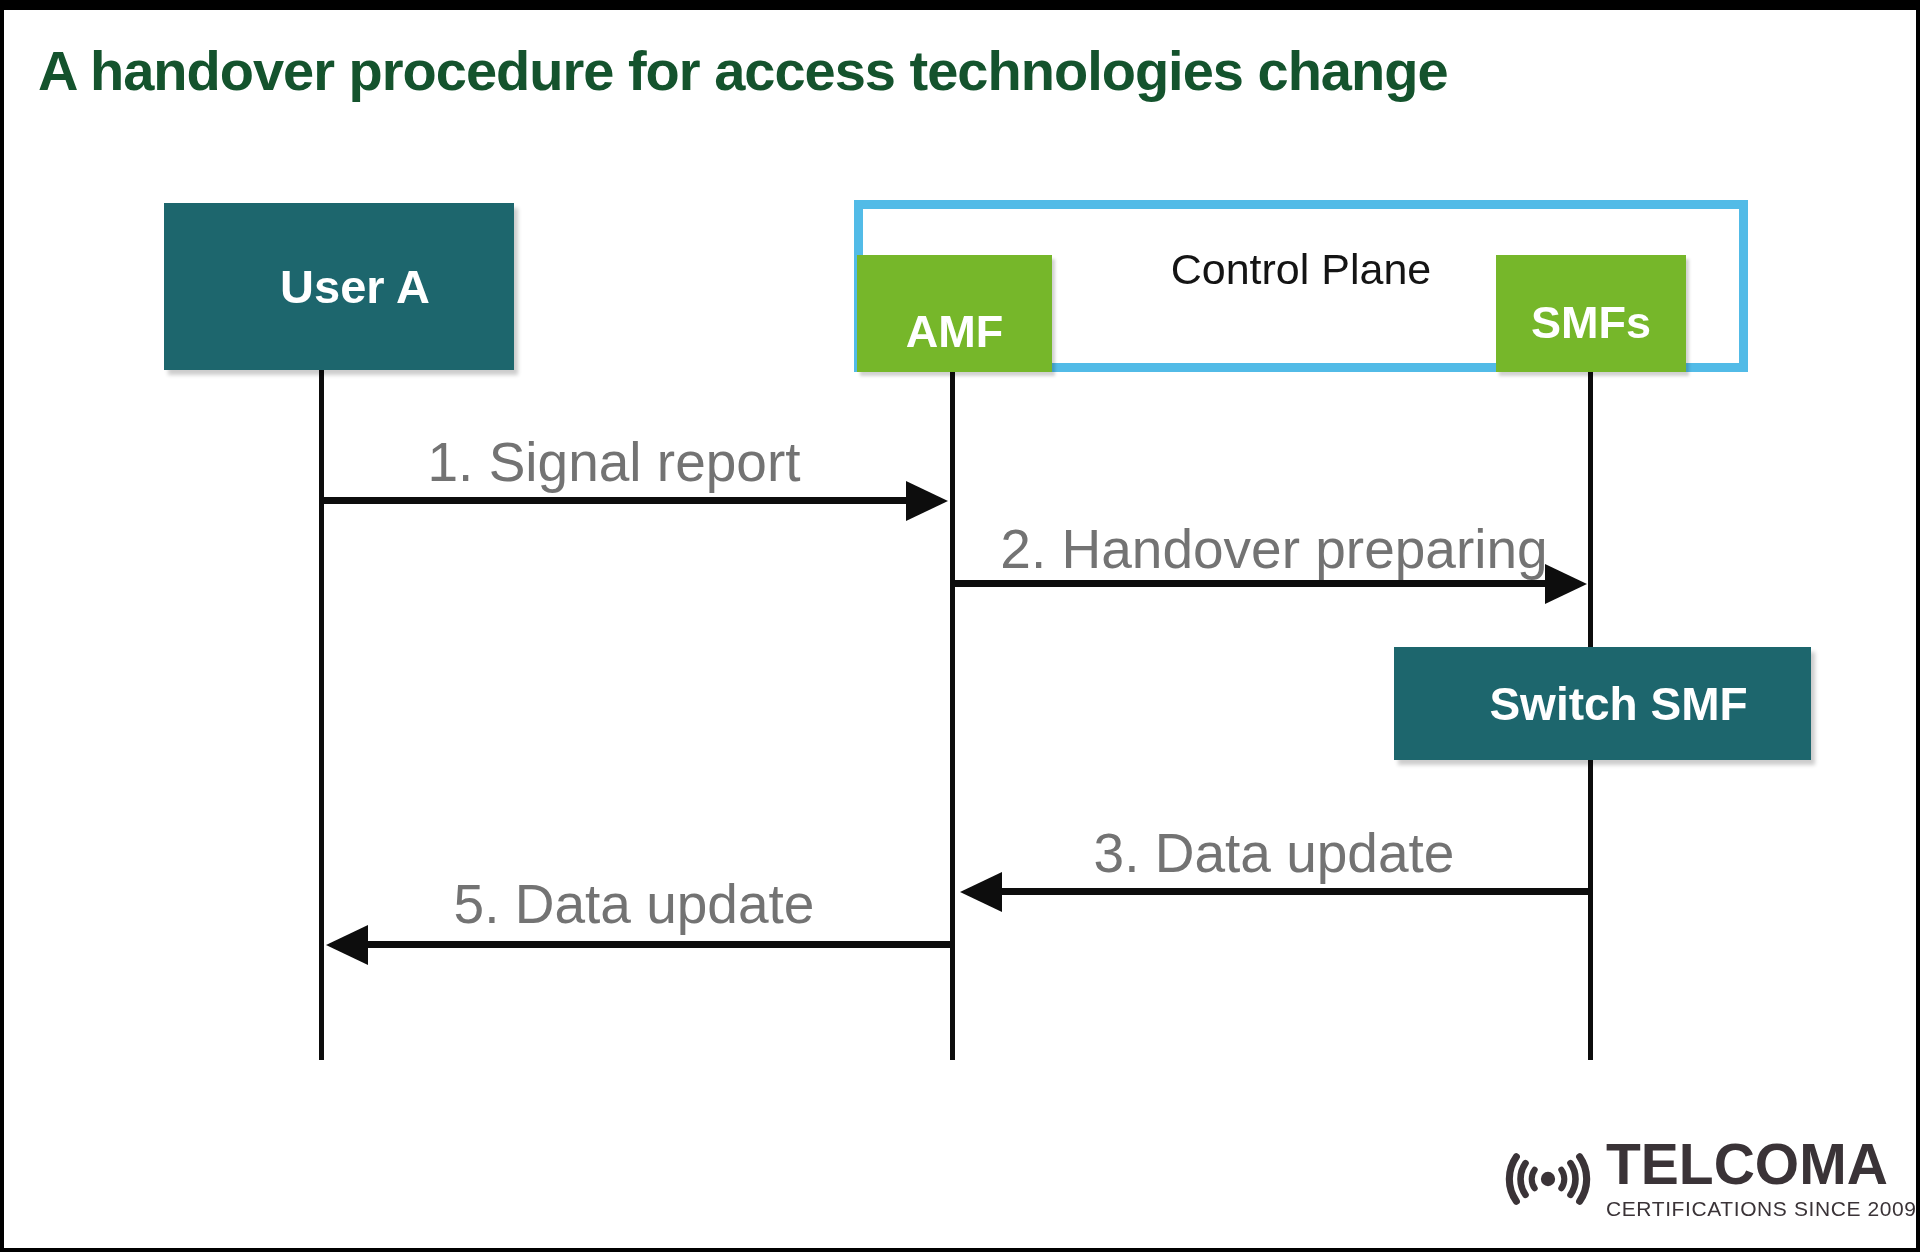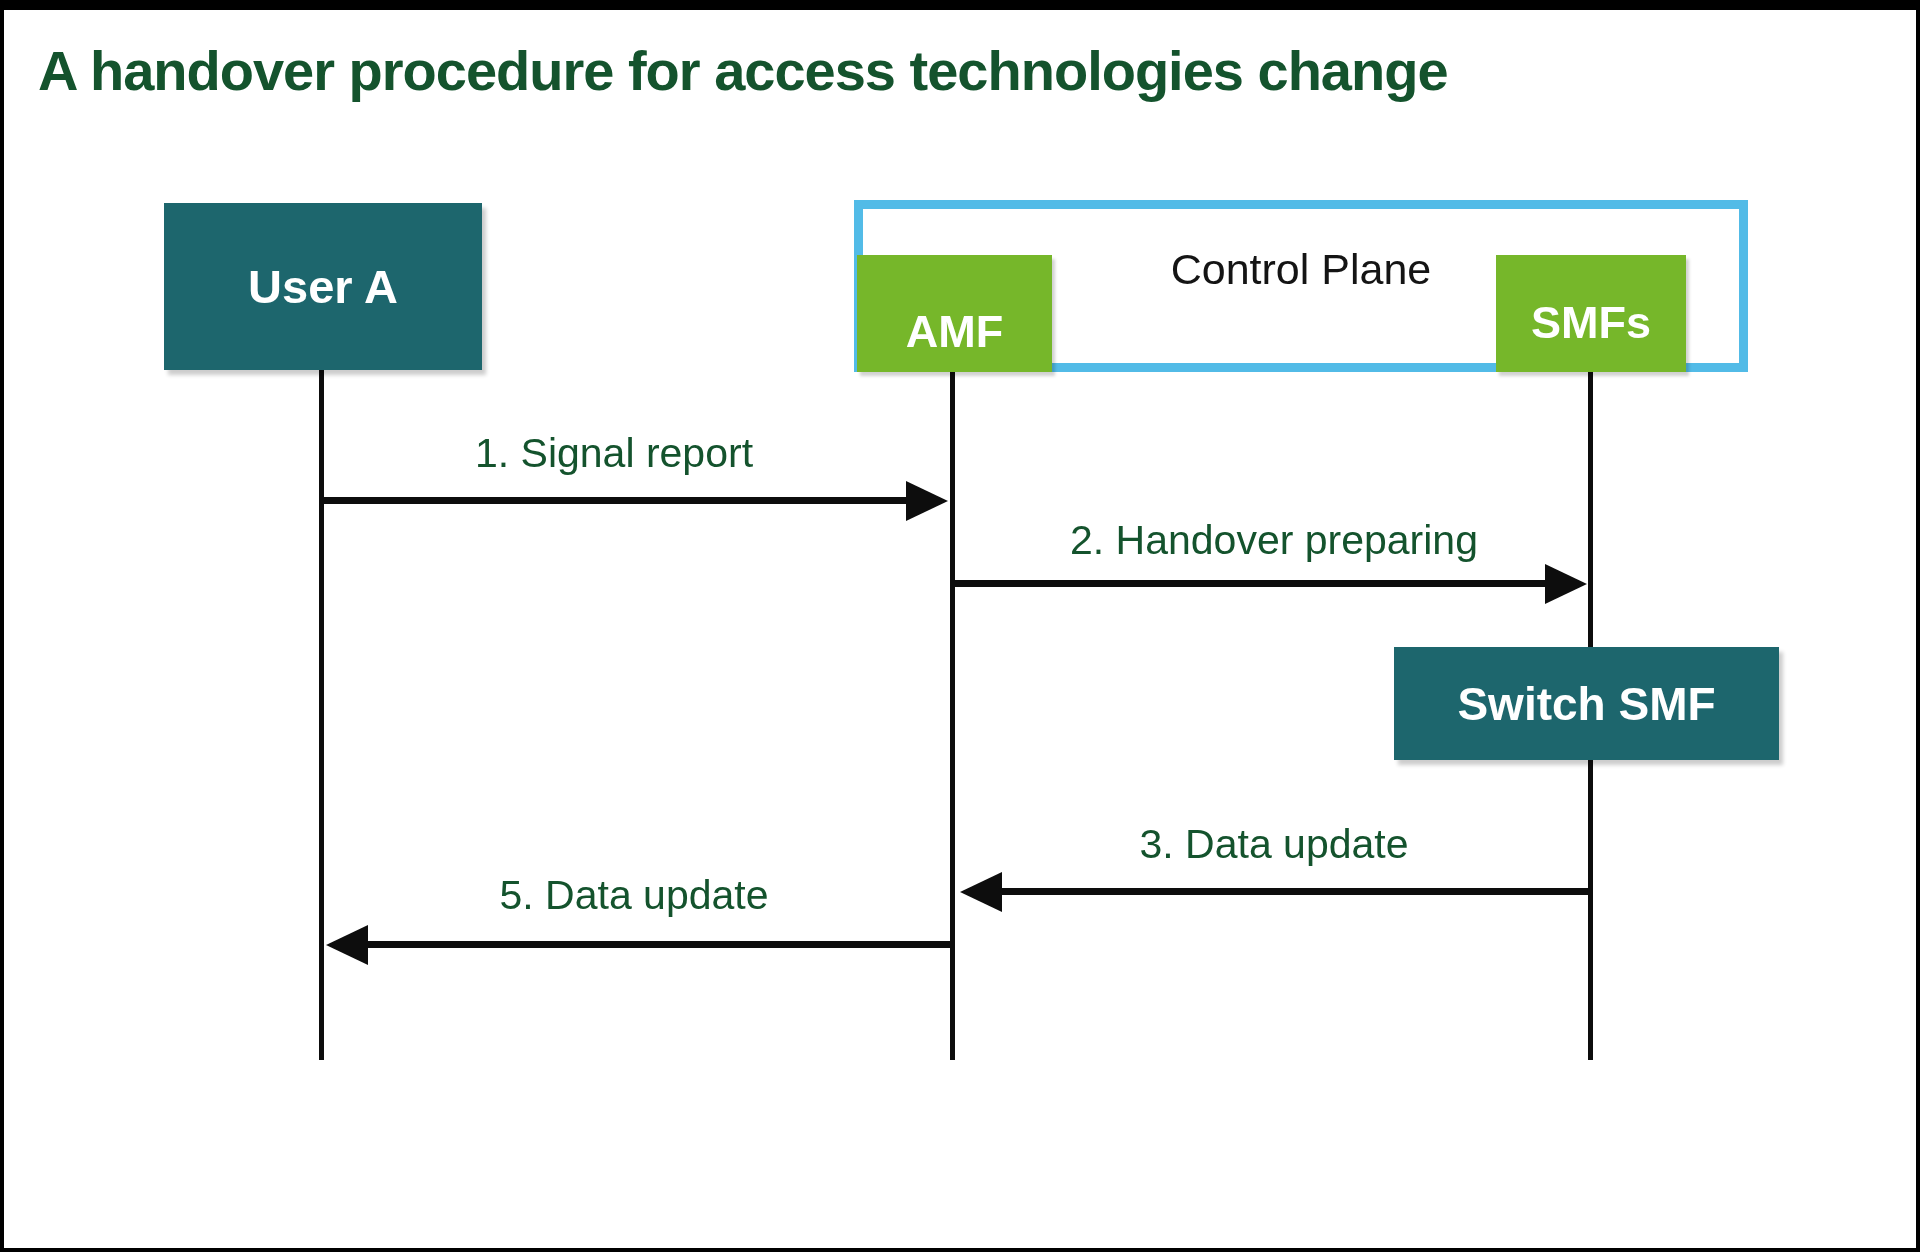--- a/index.html
+++ b/index.html
@@ -22,21 +22,21 @@
   .lifeline{position:absolute;width:5px;background:var(--ink,#0d0d0d);}
   .lifeline.user{left:315px;top:355px;height:695px;}
   .lifeline.amf{left:946px;top:358px;height:692px;}
   .lifeline.smfs{left:1584px;top:358px;height:692px;}
   
   .box{
     position:absolute;display:flex;align-items:center;justify-content:center;
     color:#fff;font-weight:700;
     box-shadow:4px 5px 4px rgba(0,0,0,0.20);
   }
-  .box.teal{background:var(--teal,#1d666d);}
+  .box.teal{background:var(--teal,#1d666d);padding-left:32px;}
   .box.green{background:var(--green,#76b72a);box-shadow:3px 4px 3px rgba(0,0,0,0.18);}
   .box.user-a{left:160px;top:193px;width:318px;height:167px;font-size:47px;}
   .box.amf{left:853px;top:245px;width:195px;height:117px;font-size:45px;padding-top:36px;box-sizing:border-box;}
   .box.smfs{left:1492px;top:245px;width:190px;height:117px;font-size:45px;padding-top:18px;box-sizing:border-box;}
   .box.switch-smf{left:1390px;top:637px;width:385px;height:113px;font-size:46px;}
   
   .control-plane{
     position:absolute;left:822px;top:190px;width:894px;height:172px;
     box-sizing:border-box;border:9px solid var(--plane-border,#52bbe7);
     background:transparent;
@@ -56,21 +56,21 @@
   .msg-line.to-left::before{
     content:'';position:absolute;left:-40px;top:50%;transform:translateY(-50%);
     width:0;height:0;border-top:20px solid transparent;border-bottom:20px solid transparent;
     border-right:42px solid var(--ink,#0d0d0d);
   }
   .msg-line.m1{left:318px;top:487px;width:586px;}
   .msg-line.m2{left:951px;top:570px;width:592px;}
   .msg-line.m3{left:996px;top:878px;width:590px;}
   .msg-line.m4{left:362px;top:931px;width:588px;}
   .msg-label{
-    position:absolute;text-align:center;font-size:41px;color:#14532d;white-space:nowrap;
+    position:absolute;text-align:center;font-size:55px;color:#737373;white-space:nowrap;
   }
   .msg-label.m1{left:300px;top:420px;width:620px;}
   .msg-label.m2{left:950px;top:499px;width:640px;margin-top:8px;}
   .msg-label.m3{left:950px;top:811px;width:640px;}
   .msg-label.m4{left:310px;top:862px;width:640px;}
   
   .brand{
     position:absolute;left:1488px;top:1126px;
     display:flex;align-items:center;
     color:var(--logo,#3a3337);
@@ -114,14 +114,29 @@
   <div class="box teal switch-smf">
     <span>Switch SMF</span>
   </div>
 
   <div class="msg-label m3">3. Data update</div>
   <div class="msg-line to-left m3"></div>
 
   <div class="msg-label m4">5. Data update</div>
   <div class="msg-line to-left m4"></div>
 
+  <div class="brand">
+    <svg class="brand-icon" viewBox="0 0 110 70" fill="none" xmlns="http://www.w3.org/2000/svg">
+      <circle cx="55" cy="35" r="7" fill="#3a3337"></circle>
+      <path d="M41.9 25.8 A16 16 0 0 0 41.9 44.2" stroke="#3a3337" stroke-width="6" stroke-linecap="round"></path>
+      <path d="M32.9 19.5 A27 27 0 0 0 32.9 50.5" stroke="#3a3337" stroke-width="6.5" stroke-linecap="round"></path>
+      <path d="M23.9 13.2 A38 38 0 0 0 23.9 56.8" stroke="#3a3337" stroke-width="7" stroke-linecap="round"></path>
+      <path d="M68.1 25.8 A16 16 0 0 1 68.1 44.2" stroke="#3a3337" stroke-width="6" stroke-linecap="round"></path>
+      <path d="M77.1 19.5 A27 27 0 0 1 77.1 50.5" stroke="#3a3337" stroke-width="6.5" stroke-linecap="round"></path>
+      <path d="M86.1 13.2 A38 38 0 0 1 86.1 56.8" stroke="#3a3337" stroke-width="7" stroke-linecap="round"></path>
+    </svg>
+    <div class="brand-text">
+      <div class="brand-name">TELCOMA</div>
+      <div class="brand-tagline">CERTIFICATIONS SINCE 2009</div>
+    </div>
+  </div>
 
 </div>
 
 </body></html>

